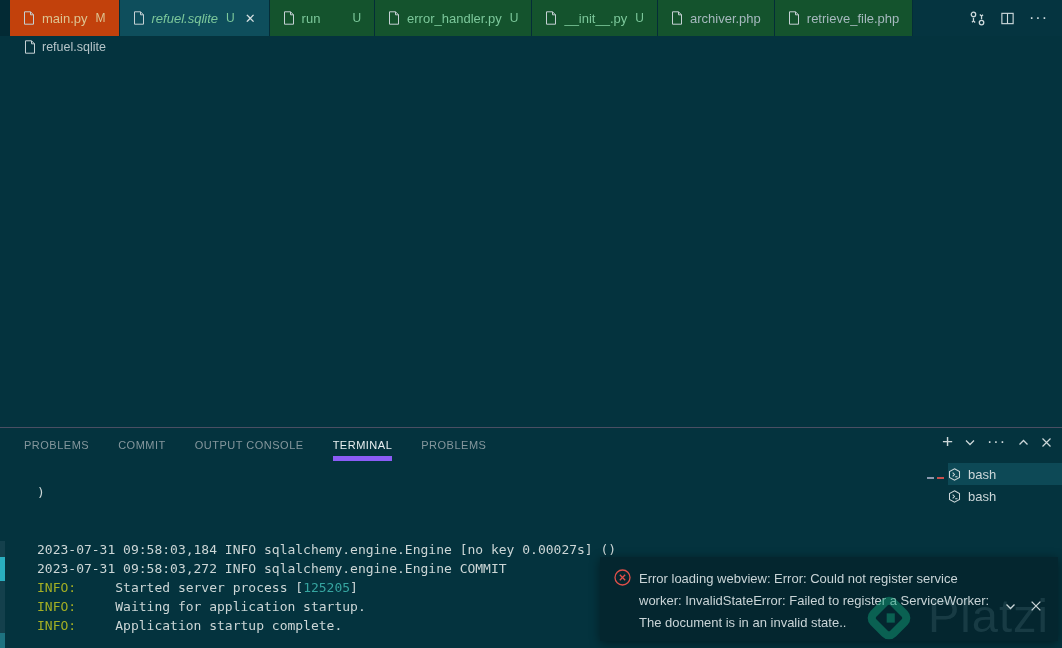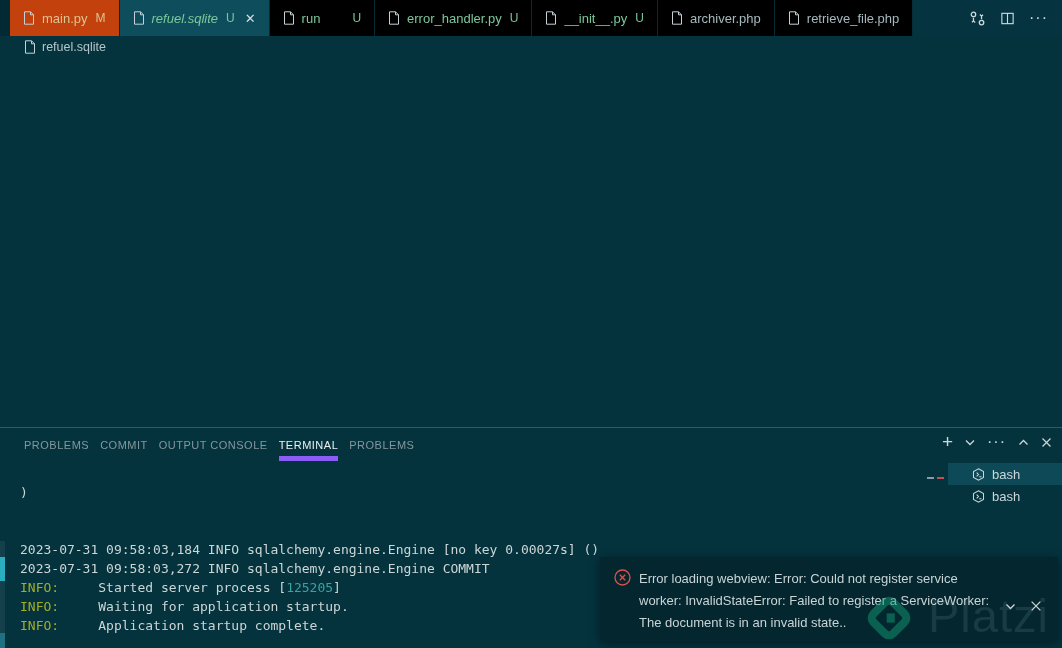--- a/index.html
+++ b/index.html
@@ -11,21 +11,21 @@
 
   
   .tabbar {
     position:absolute; top:0; left:0; right:0; height:36px;
     background:#053440; display:flex; align-items:stretch;
   }
   .tabbar-gap { width:10px; background:#032a34; flex:0 0 auto; }
   .tabs { display:flex; flex:1 1 auto; overflow:hidden; }
   .tab {
     display:flex; align-items:center; padding:0 13px;
-    background:#000000; border-right:1px solid #042d38;
+    background:#14532d; border-right:1px solid #042d38;
     font-size:13px; white-space:nowrap; cursor:pointer;
   }
   .tab.dim { background:#c2410c; }
   .tab.active { background:#0e4e5c; }
   .tab .ficon { margin-right:7px; flex:0 0 auto; }
   .tab .marker { margin-left:8px; font-size:12px; }
   .tab.wide-gap .marker { margin-left:32px; }
   .tab .close { margin-left:10px; color:#d5dfe1; font-size:13px; line-height:1; }
   .tab.italic .label { font-style:italic; }
   .t-modified { color:#ddc491; }
@@ -47,53 +47,53 @@
 
   
   .editor-area { position:absolute; top:58px; left:0; right:0; height:369px; background:#04333e; }
 
   
   .panel {
     position:absolute; top:427px; left:0; right:0; bottom:0;
     background:#04333e; border-top:1px solid #4a4f63;
   }
   .panel-header { position:absolute; top:0; left:0; right:0; height:35px; display:flex; align-items:center; }
-  .panel-tabs { display:flex; gap:11px; padding-left:24px; }
+  .panel-tabs { display:flex; gap:29px; padding-left:24px; }
   .ptab {
     font-size:11px; letter-spacing:.5px; color:#85979d; cursor:pointer;
     padding:8px 0 5px 0;
   }
   .ptab.active { color:#e9f0f1; border-bottom:5px solid #8b5cf6; }
   .panel-actions {
     position:absolute; right:10px; top:6px; display:flex; align-items:center;
     gap:12px; color:#ccd7d9;
   }
   .panel-actions .pbtn { display:flex; align-items:center; cursor:pointer; }
   .plus { font-size:19px; font-weight:300; line-height:16px; }
   .dots { font-size:16px; letter-spacing:1px; line-height:10px; }
 
   
   .terminal {
     position:absolute; top:35px; left:0; right:114px; bottom:0; overflow:hidden;
   }
   .term-text {
-    position:absolute; top:20px; left:20px;
+    position:absolute; top:20px; left:37px;
     font-family:"DejaVu Sans Mono", monospace; font-size:13px; line-height:19px;
     color:#ccd6d6; white-space:pre;
   }
   .tc-i { color:#a4af24; }
   .tc-n { color:#36a5a0; }
   .term-scroll { position:absolute; left:0; top:78px; bottom:0; width:5px; background:rgba(120,150,160,.14); }
   .deco1 { position:absolute; left:0; top:94px; width:5px; height:24px; background:#2aafc0; }
   .deco2 { position:absolute; left:0; top:170px; width:5px; height:46px; background:rgba(42,175,192,.45); }
 
   .session-list { position:absolute; top:35px; right:0; bottom:0; width:114px; }
   .session {
     height:22px; display:flex; align-items:center; gap:7px;
-    padding-left:24px; font-size:13px; color:#ccd7d9; cursor:pointer;
+    padding-left:0; font-size:13px; color:#ccd7d9; cursor:pointer;
   }
   .session.selected { background:#0d4956; }
   .ov-dash { position:absolute; height:2px; width:7px; top:14px; }
   .ov-dash.grey { left:-21px; background:#8b98ad; }
   .ov-dash.red  { left:-11px; background:#c84f4c; }
 
   
   .toast {
     position:absolute; left:600px; top:557px; width:458px; height:84px;
     background:#04262f; box-shadow:0 2px 10px rgba(0,0,0,.45);

